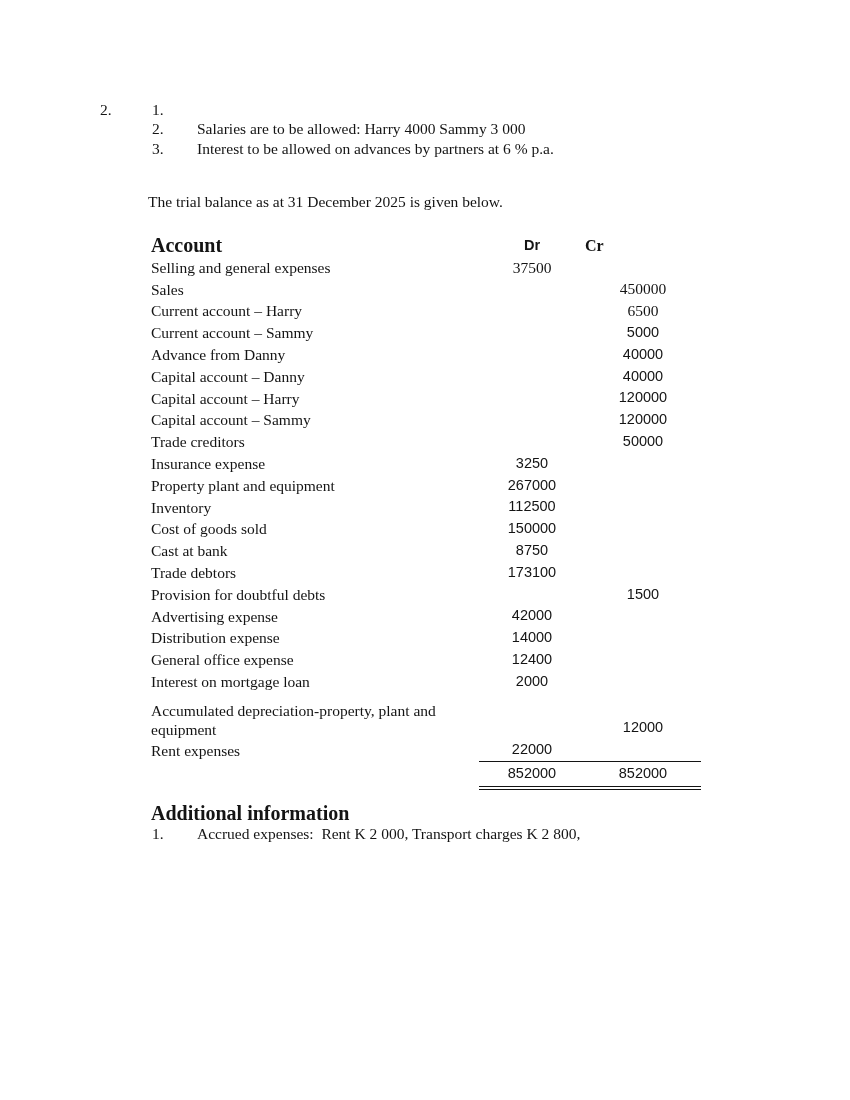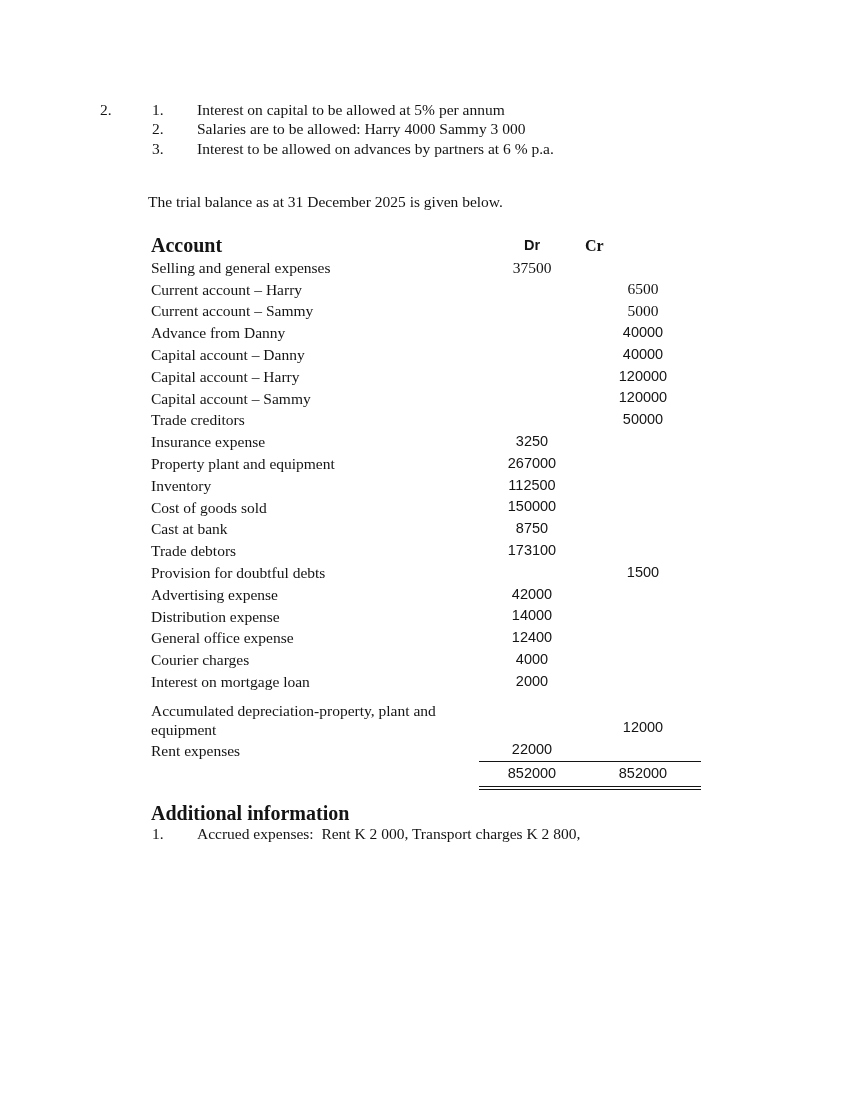--- a/index.html
+++ b/index.html
@@ -61,21 +61,20 @@
 <body>
 
 <div class="page">
   <div class="question">
     <div class="qnum">2.</div>
     <div class="qbody">
 
       <div class="provisions">
           <div class="list-item">
             <span class="li-num">1.</span>
-            <span class="li-text">Interest on capital to be allowed at 5% per annum</span>
           </div>
           <div class="list-item">
             <span class="li-num">2.</span>
             <span class="li-text">Salaries are to be allowed: Harry 4000 Sammy 3 000</span>
           </div>
           <div class="list-item">
             <span class="li-num">3.</span>
             <span class="li-text">Interest to be allowed on advances by partners at 6 % p.a.</span>
           </div>
         </div>
@@ -95,20 +94,25 @@
             <th class="cr-h">Cr</th>
           </tr>
         </thead>
         <tbody>
             <tr>
               <td class="acct">Selling and general expenses</td>
               <td class="num dr">37500</td>
               <td class="num cr"></td>
             </tr>
             <tr>
+              <td class="acct">Sales</td>
+              <td class="num dr"></td>
+              <td class="num cr">450000</td>
+            </tr>
+            <tr>
               <td class="acct">Current account – Harry</td>
               <td class="num dr"></td>
               <td class="num cr">6500</td>
             </tr>
             <tr>
               <td class="acct">Current account – Sammy</td>
               <td class="num dr"></td>
               <td class="num cr">5000</td>
             </tr>
             <tr>
@@ -177,25 +181,20 @@
               <td class="num cr"></td>
             </tr>
             <tr>
               <td class="acct">Distribution expense</td>
               <td class="num dr">14000</td>
               <td class="num cr"></td>
             </tr>
             <tr>
               <td class="acct">General office expense</td>
               <td class="num dr">12400</td>
-              <td class="num cr"></td>
-            </tr>
-            <tr>
-              <td class="acct">Courier charges</td>
-              <td class="num dr">4000</td>
               <td class="num cr"></td>
             </tr>
             <tr>
               <td class="acct">Interest on mortgage loan</td>
               <td class="num dr">2000</td>
               <td class="num cr"></td>
             </tr>
             <tr class="tall">
               <td class="acct">Accumulated depreciation-property, plant and equipment</td>
               <td class="num dr"></td>

